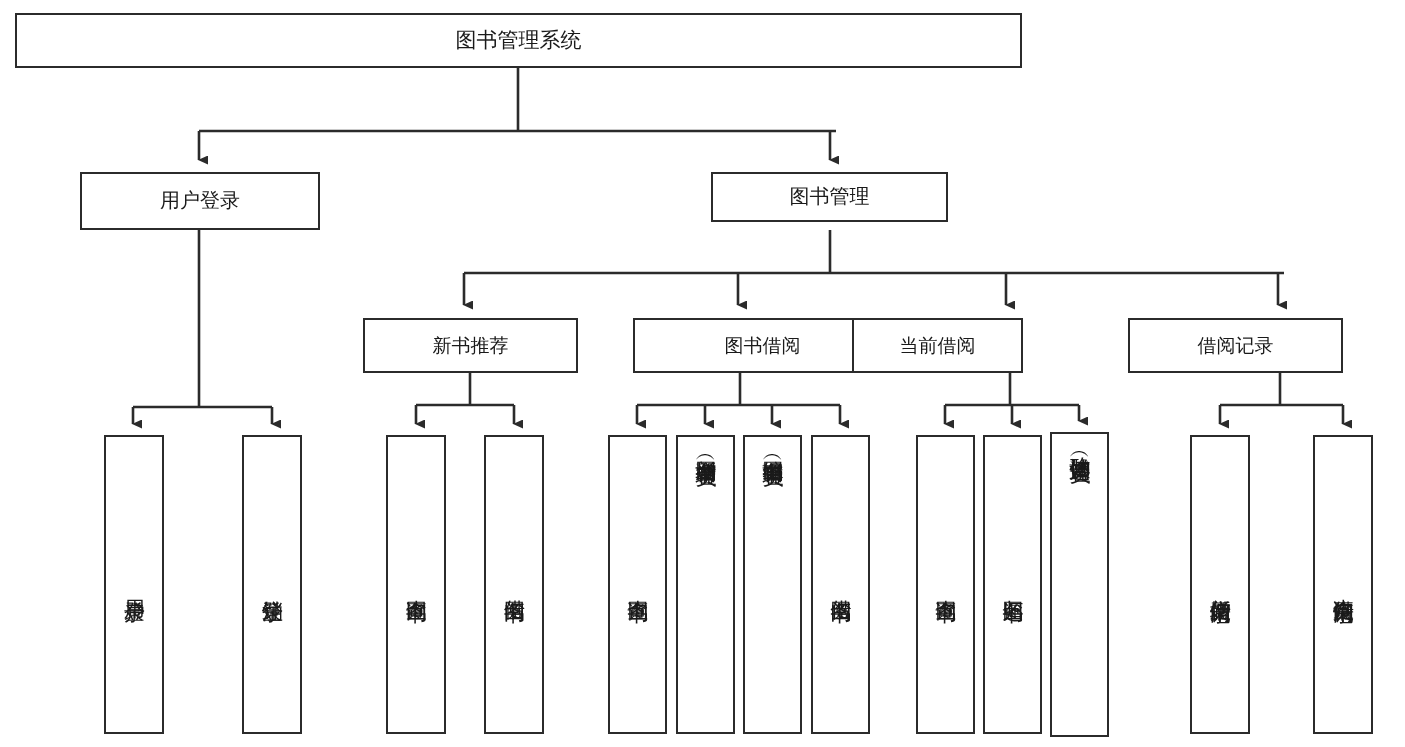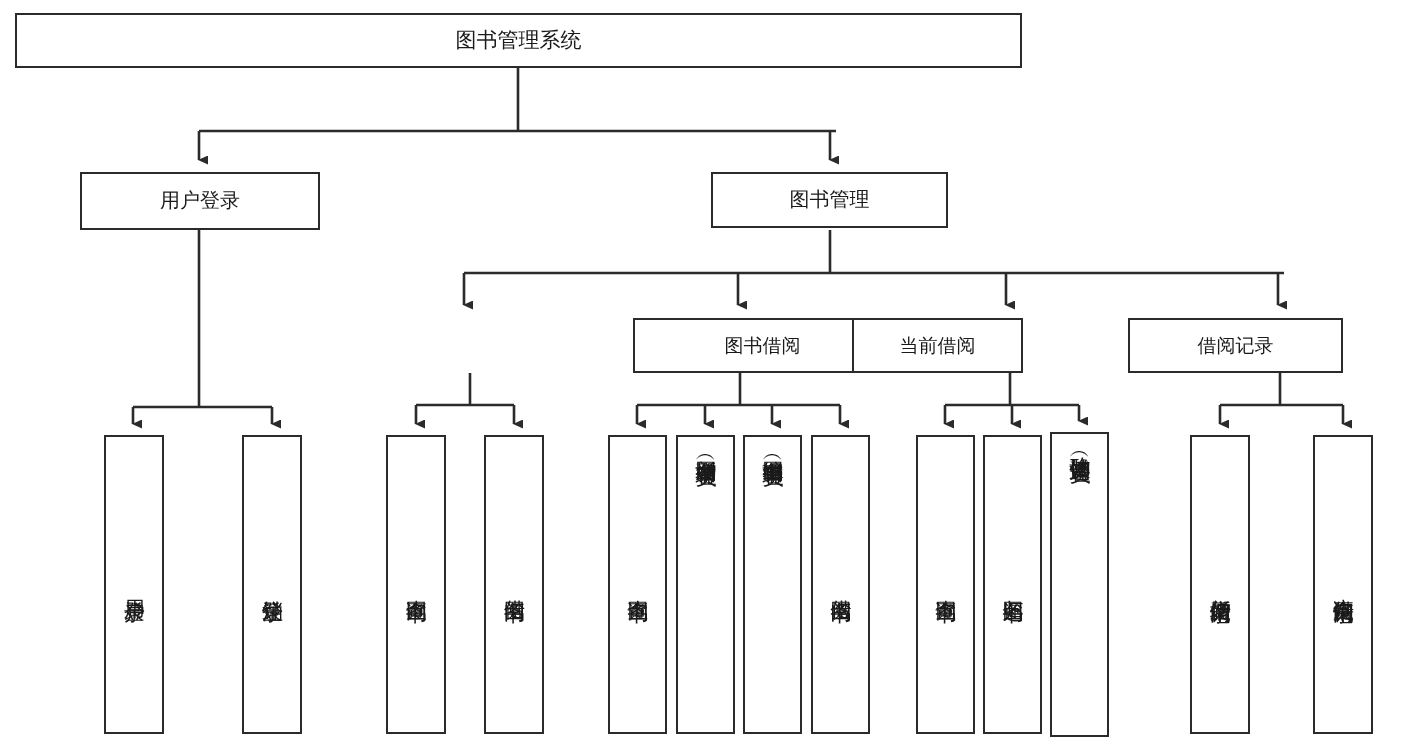--- a/index.html
+++ b/index.html
@@ -129,24 +129,27 @@
     </g>
   </svg>
 
   <div class="node root" style="left:15px; top:13px; width:1007px; height:55px;">
     <span>图书管理系统</span>
   </div>
 
   <div class="node level2" style="left:80px; top:172px; width:240px; height:58px;">
     <span>用户登录</span>
   </div>
-  <div class="node level2" style="left:711px; top:172px; width:237px; height:56px;">
+  <div class="node level2" style="left:711px; top:172px; width:237px; height:50px;">
     <span>图书管理</span>
   </div>
 
+  <div class="node level3" style="left:363px; top:318px; width:215px; height:55px;">
+    <span>新书推荐</span>
+  </div>
   <div class="node level3" style="left:633px; top:318px; width:259px; height:55px;">
     <span>图书借阅</span>
   </div>
   <div class="node level3" style="left:852px; top:318px; width:171px; height:55px;">
     <span>当前借阅</span>
   </div>
   <div class="node level3" style="left:1128px; top:318px; width:215px; height:55px;">
     <span>借阅记录</span>
   </div>
 

